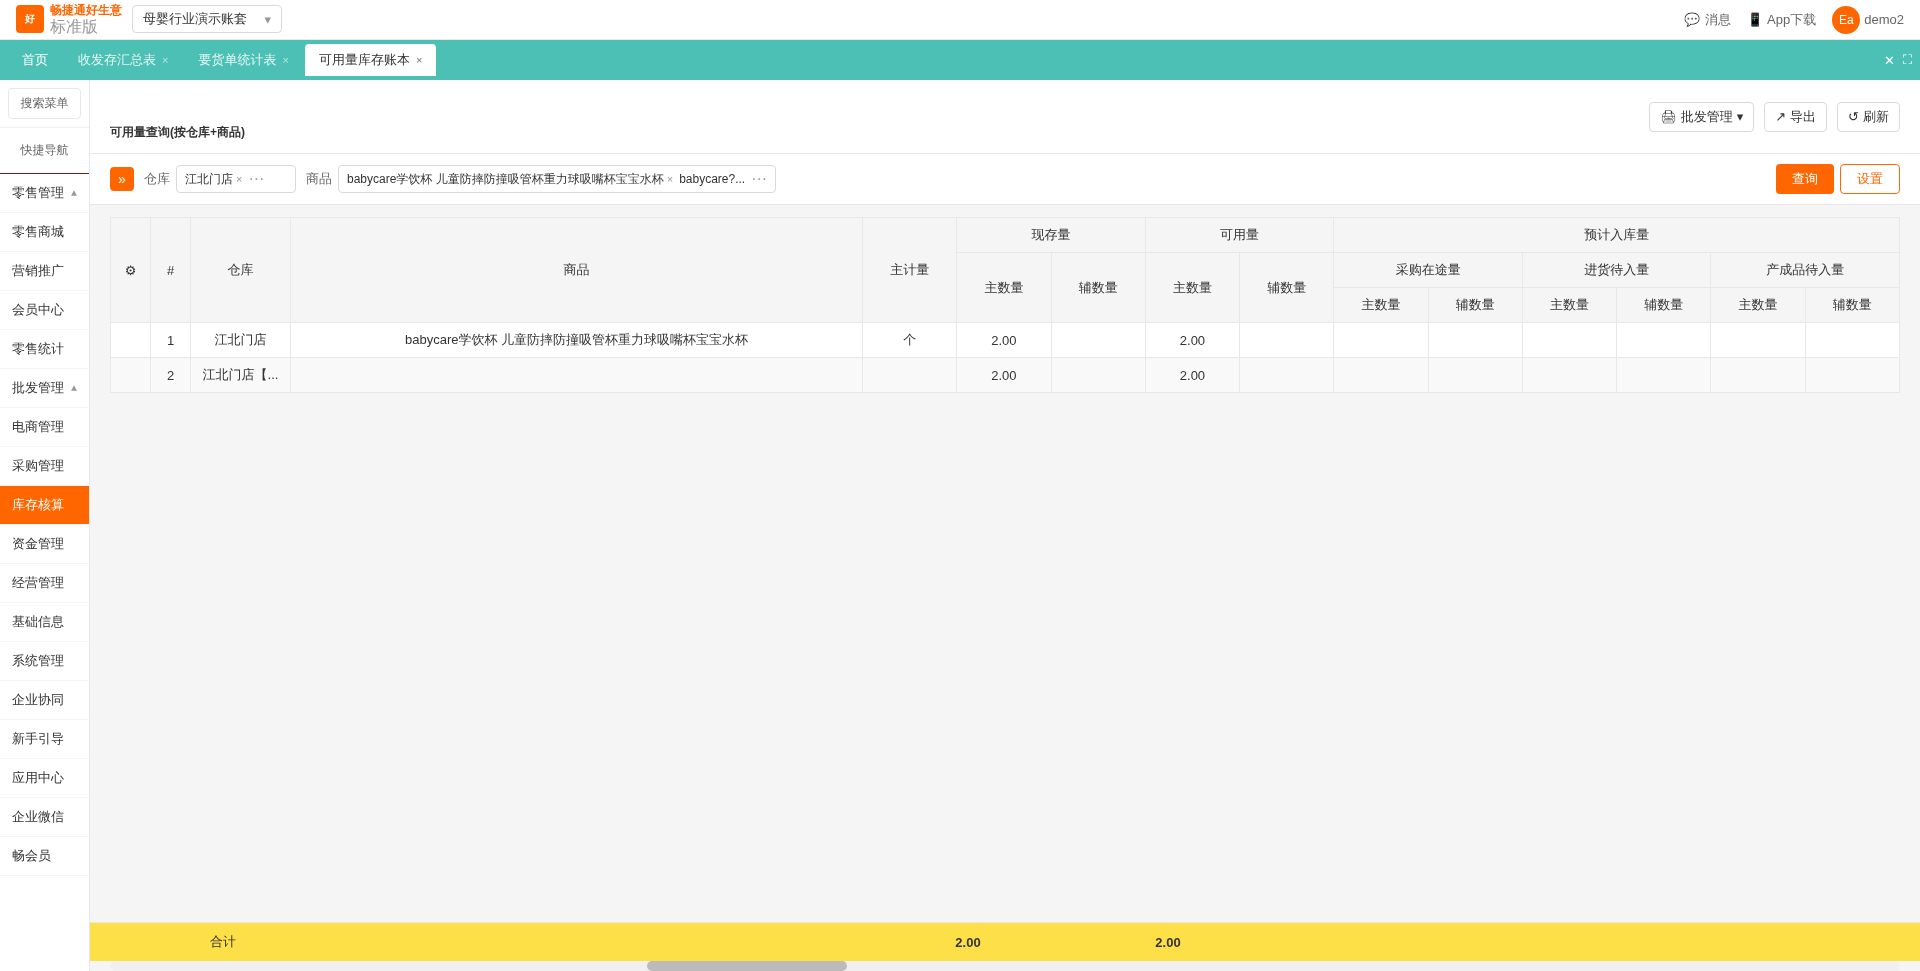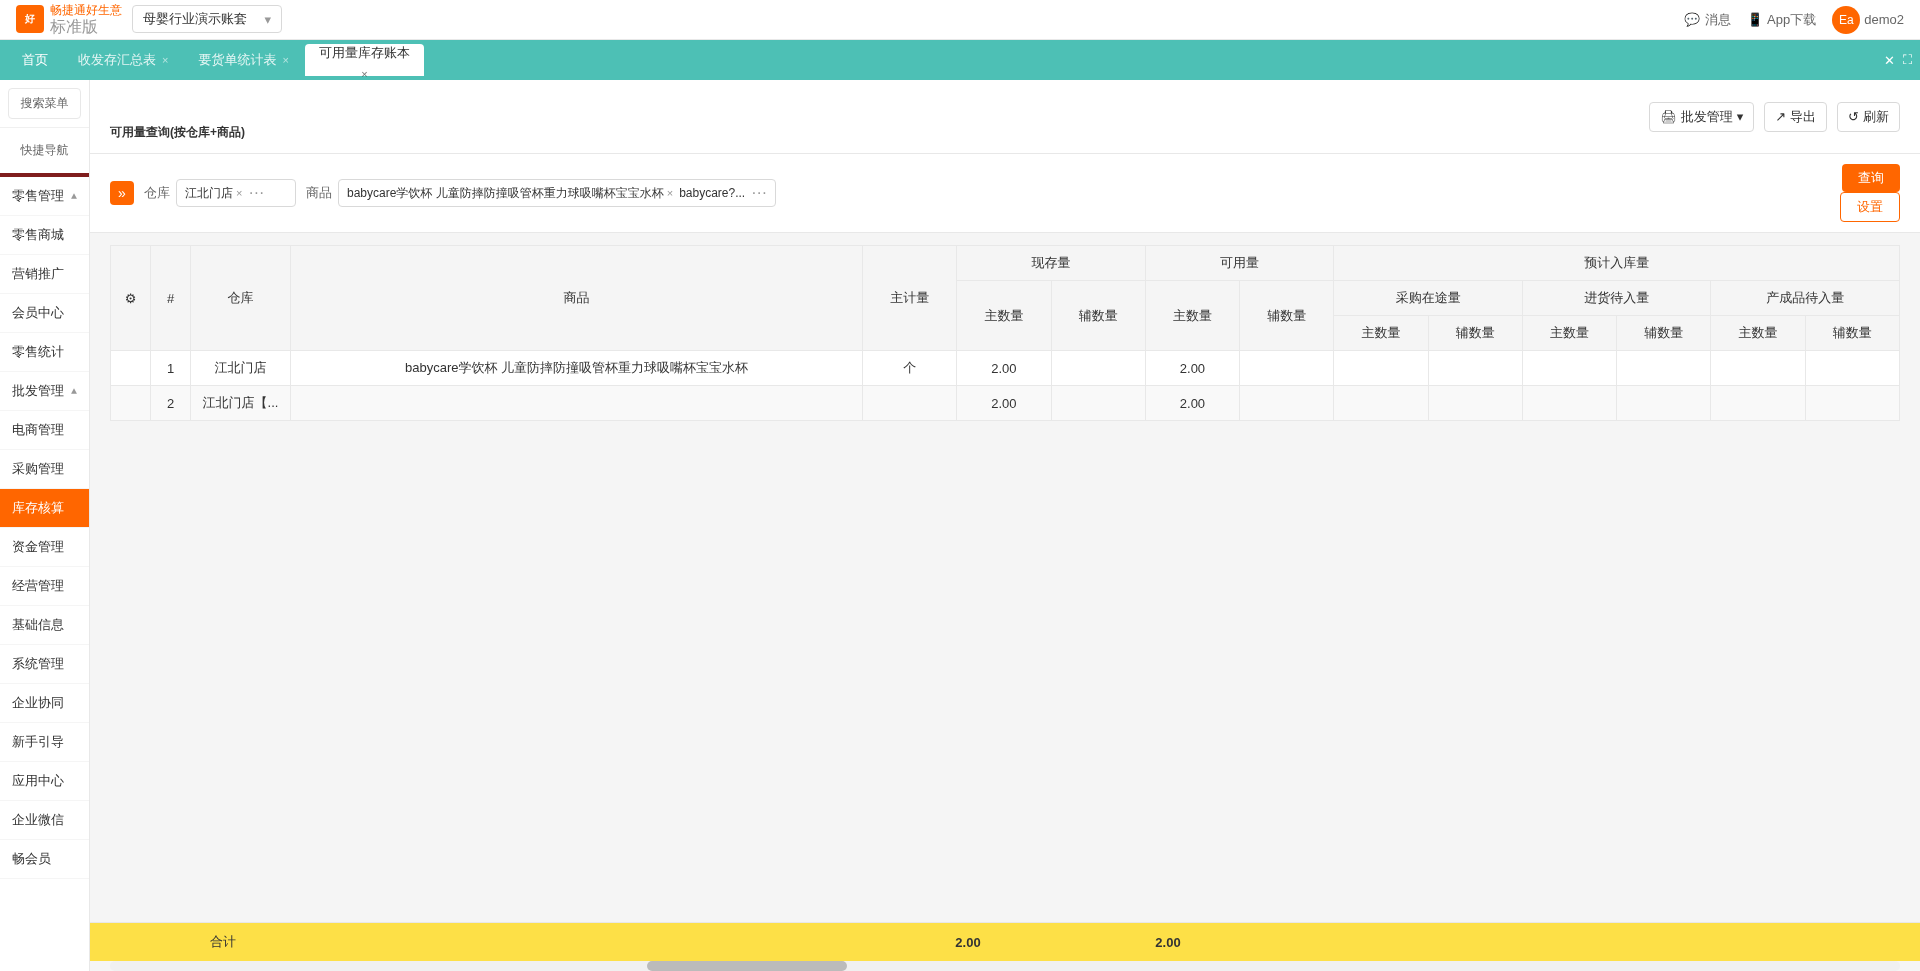--- a/index.html
+++ b/index.html
@@ -94,21 +94,20 @@
       align-items: center;
       gap: 6px;
       cursor: pointer;
       font-size: 13px;
       color: rgba(255,255,255,0.85);
       white-space: nowrap;
     }
     .nav-tab.active {
       background: #fff;
       color: #333;
-      flex-direction: column;
     }
     .nav-tab .close-x {
       font-size: 11px;
       opacity: 0.7;
     }
     .nav-tab-home {
       color: white;
       font-weight: 500;
     }
     .nav-tabs-right {
@@ -146,21 +145,21 @@
       background: #fff;
       border: 1px solid #e8e8e8;
       border-radius: 4px;
       text-align: center;
       cursor: pointer;
       font-size: 12px;
       color: #666;
     }
     .sidebar-nav {
       padding: 6px 8px;
-      border-bottom: 4px solid #7f1d1d;
+      border-bottom: 1px solid #7f1d1d;
       text-align: center;
     }
     .sidebar-nav-item {
       padding: 8px 0;
       cursor: pointer;
       font-size: 12px;
       color: #666;
       text-align: center;
     }
     .sidebar-item {
@@ -330,21 +329,22 @@
       padding: 5px 16px;
       background: #fff;
       color: #ff6600;
       border: 1px solid #ff6600;
       border-radius: 4px;
       cursor: pointer;
       font-size: 13px;
     }
     .query-buttons {
       display: flex;
-      flex-direction: column;
+      flex-direction: row;
+      gap: 6px;
       margin-left: auto;
     }
 
     
     .table-container {
       flex: 1;
       padding: 12px 20px;
       overflow: auto;
     }
     .data-table {
@@ -418,21 +418,21 @@
     }
   </style>
 </head>
 <body>
 
 <div class="top-bar">
   <div class="top-bar-left">
     <div class="logo-area">
       <div class="logo-icon">好</div>
       <div style="display:flex;flex-direction:column;line-height:1.2">
-        <span style="font-size:12px;color:#ff6600;font-weight:normal;">畅捷通好生意</span>
+        <span style="font-size:12px;color:#ff6600;font-weight:bold;">畅捷通好生意</span>
         <span style="font-size:16px;color:#999;">标准版</span>
       </div>
     </div>
     <div class="industry-selector">
       <span>母婴行业演示账套</span>
       <span style="color:#999;margin-left:auto;">▾</span>
     </div>
   </div>
   <div class="top-bar-right">
     <div class="top-bar-action">

